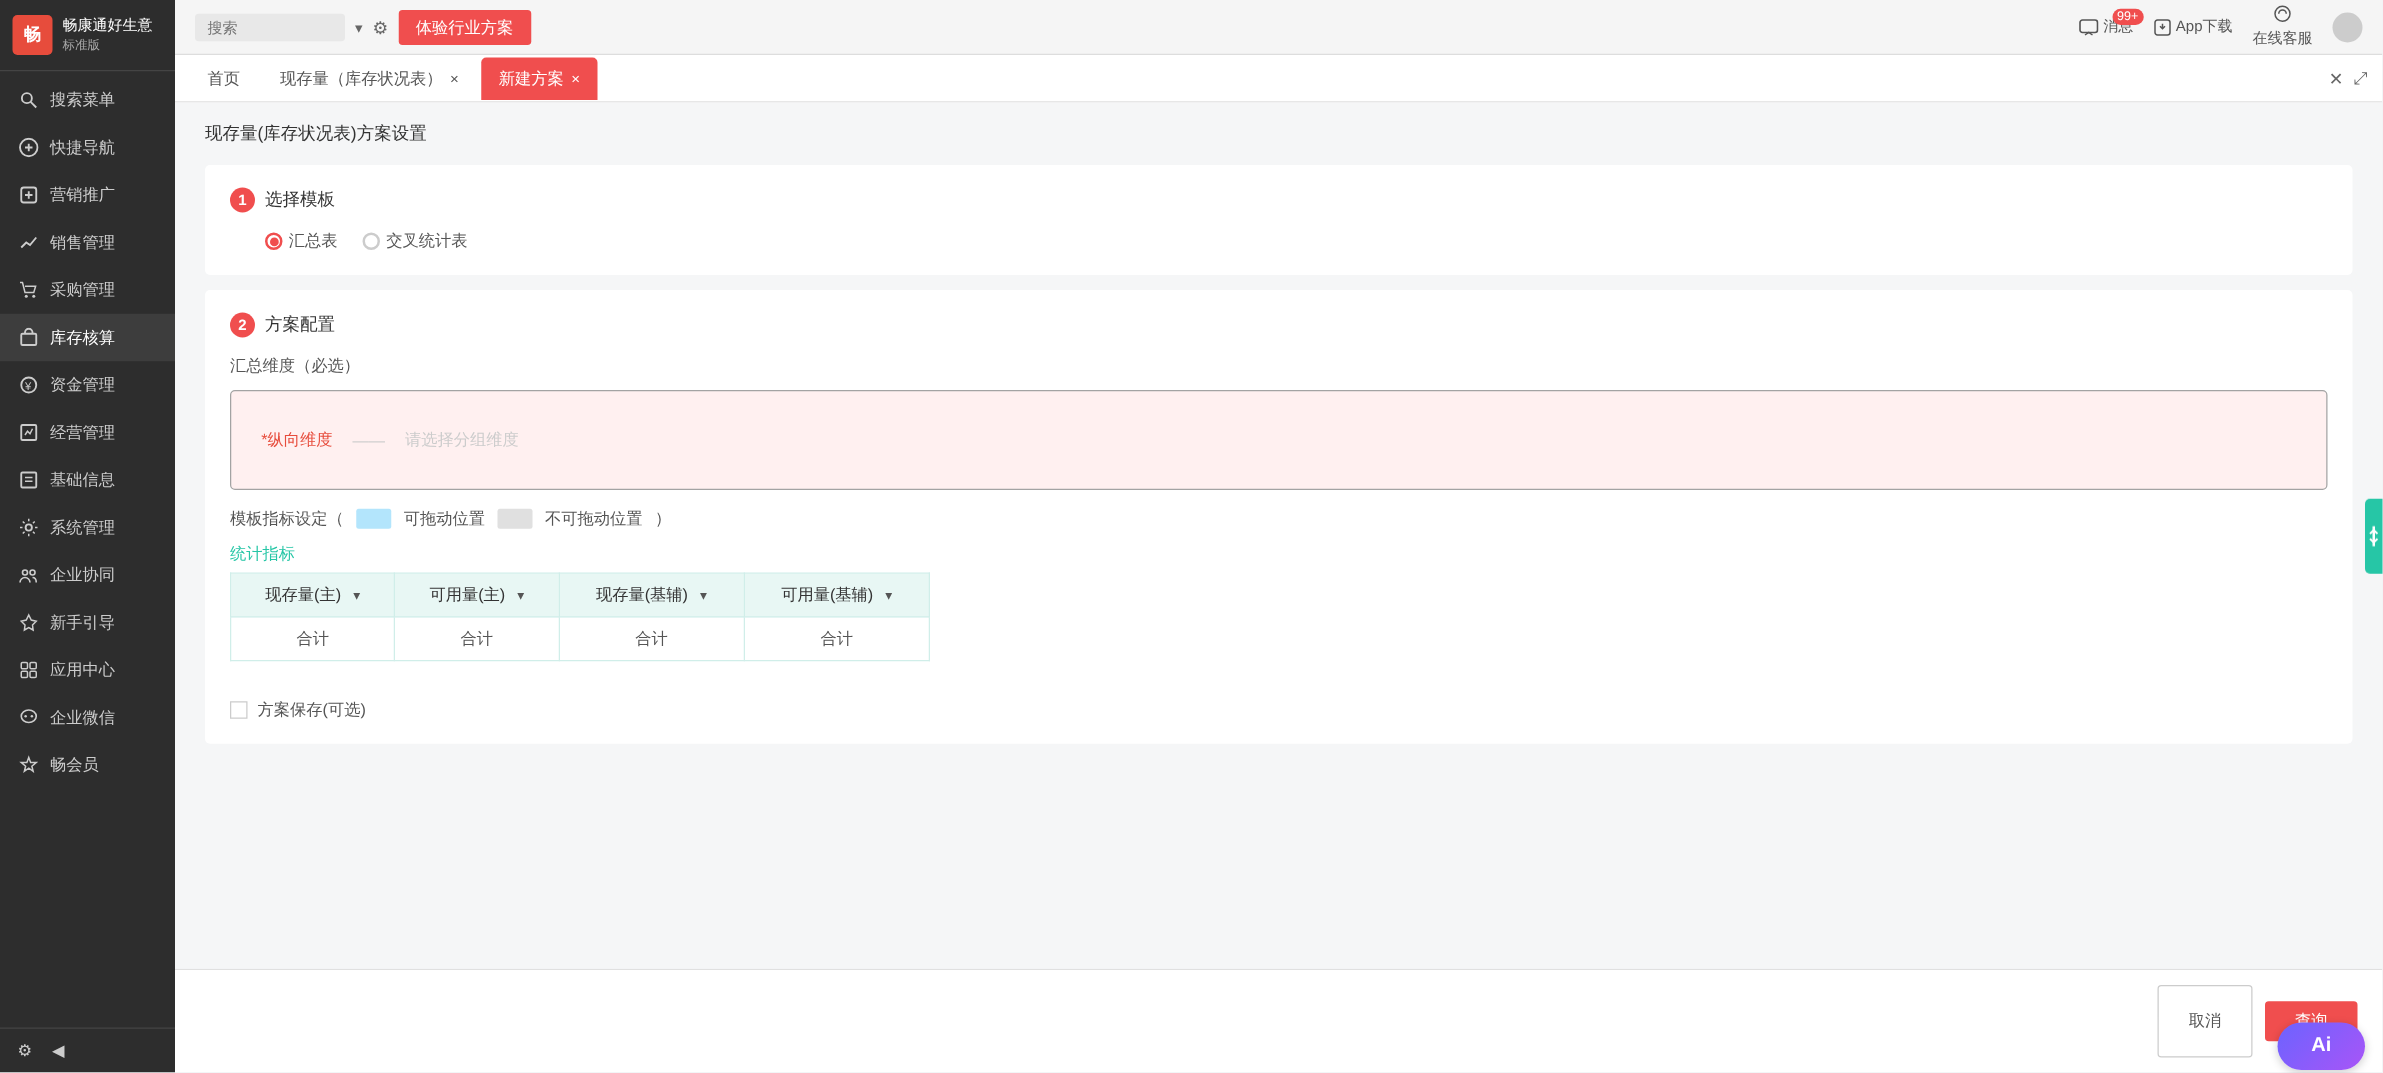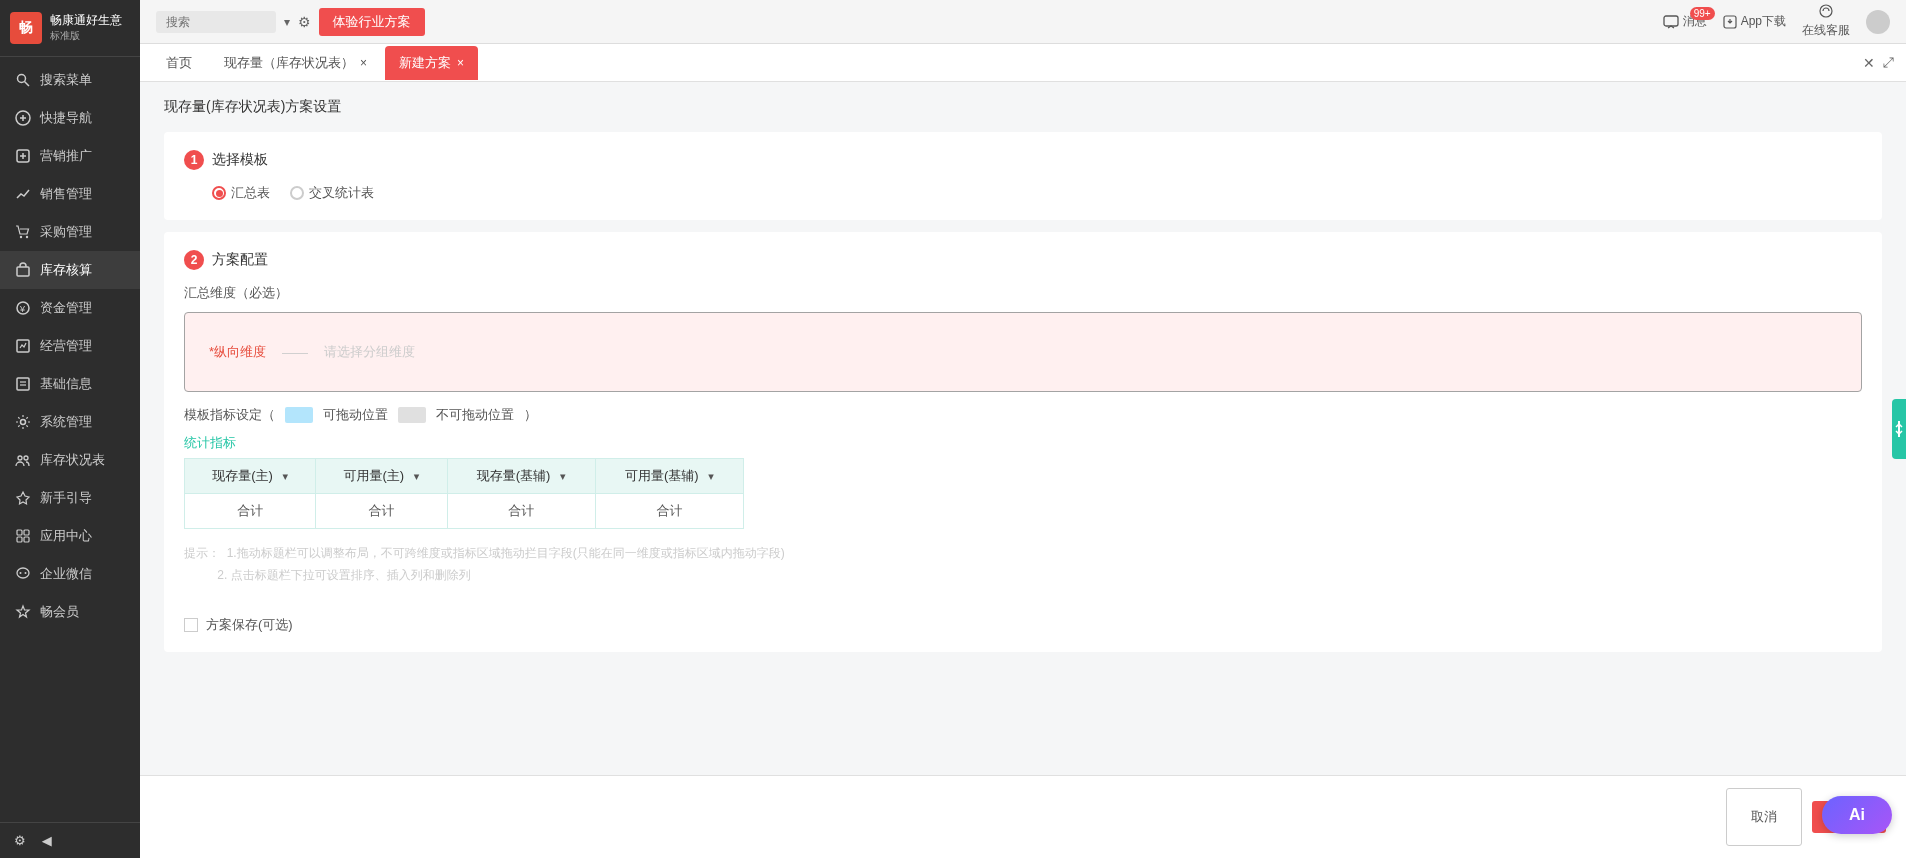--- a/index.html
+++ b/index.html
@@ -314,21 +314,21 @@
       justify-content: center;
     }
 
     
     .tabbar-actions { margin-left: auto; display: flex; gap: 8px; align-items: center; }
     .tabbar-action-btn { color: #666; cursor: pointer; font-size: 14px; }
 
     
     .ai-button {
       position: fixed;
-      bottom: 24px;
+      bottom: 2px;
       right: 14px;
       width: 70px;
       height: 38px;
       background: linear-gradient(135deg, #6c63ff, #a855f7);
       border-radius: 20px;
       display: flex;
       align-items: center;
       justify-content: center;
       color: white;
       font-size: 16px;
@@ -444,21 +444,21 @@
     </div>
     <div class="sidebar-item">
       <span class="sidebar-icon">
         <svg width="16" height="16" viewBox="0 0 16 16">
             <circle cx="5" cy="6" r="2" stroke="#ccc" stroke-width="1.3" fill="none"></circle>
             <circle cx="11" cy="6" r="2" stroke="#ccc" stroke-width="1.3" fill="none"></circle>
             <path d="M1 14c0-2.2 1.8-4 4-4s4 1.8 4 4" stroke="#ccc" stroke-width="1.3" fill="none"></path>
             <path d="M11 10c1.2 0 3 0.8 3 4" stroke="#ccc" stroke-width="1.3" fill="none"></path>
           </svg>
       </span>
-      <span>库存状况表</span>
+      <span>企业协同</span>
     </div>
     <div class="sidebar-item">
       <span class="sidebar-icon">
         <svg width="16" height="16" viewBox="0 0 16 16">
             <polygon points="8,2 10,6 14,7 11,10 11.5,14 8,12 4.5,14 5,10 2,7 6,6" stroke="#ccc" stroke-width="1.2" fill="none"></polygon>
           </svg>
       </span>
       <span>新手引导</span>
     </div>
     <div class="sidebar-item">
@@ -623,24 +623,20 @@
             <tr>
               <td>合计</td>
               <td>合计</td>
               <td>合计</td>
               <td>合计</td>
             </tr>
           </tbody>
         </table>
       </div>
 
-      <div class="tips-section">
-        <div>提示：&nbsp;&nbsp;<span>1.拖动标题栏可以调整布局，不可跨维度或指标区域拖动拦目字段(只能在同一维度或指标区域内拖动字段)</span></div>
-        <div>&nbsp;&nbsp;&nbsp;&nbsp;&nbsp;&nbsp;&nbsp;&nbsp;&nbsp;&nbsp;<span>2. 点击标题栏下拉可设置排序、插入列和删除列</span></div>
-      </div>
 
       <div style="height:20px;"></div>
 
       <div class="save-option">
         <div class="save-checkbox"></div>
         <span>方案保存(可选)</span>
       </div>
     </div>
   </div>
 

